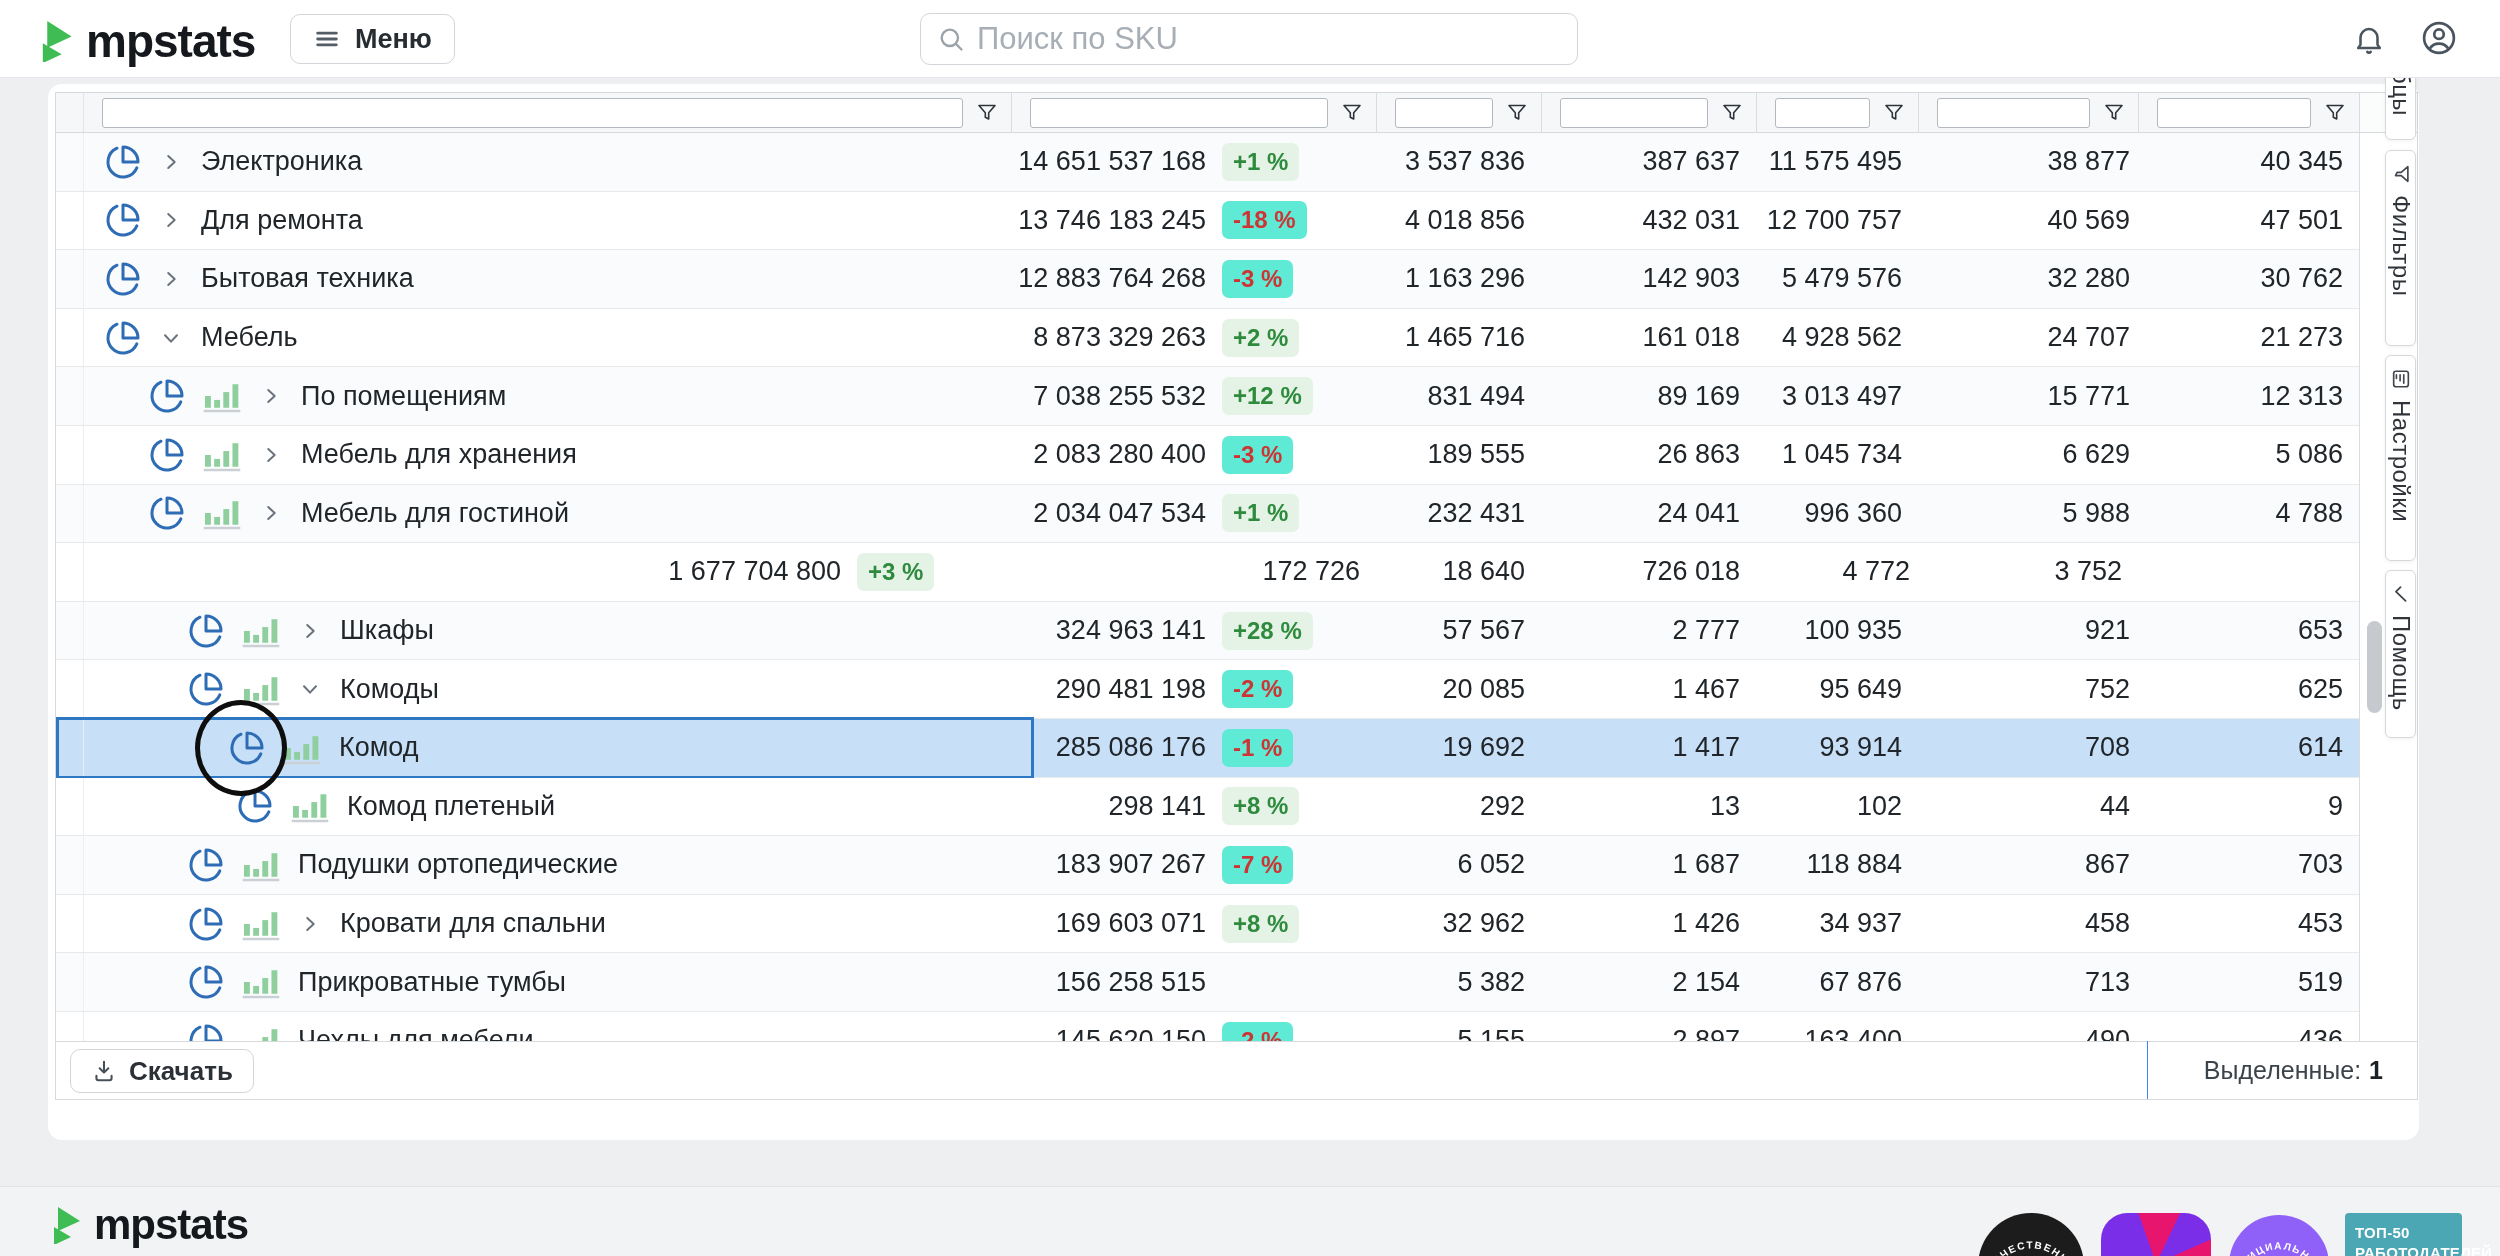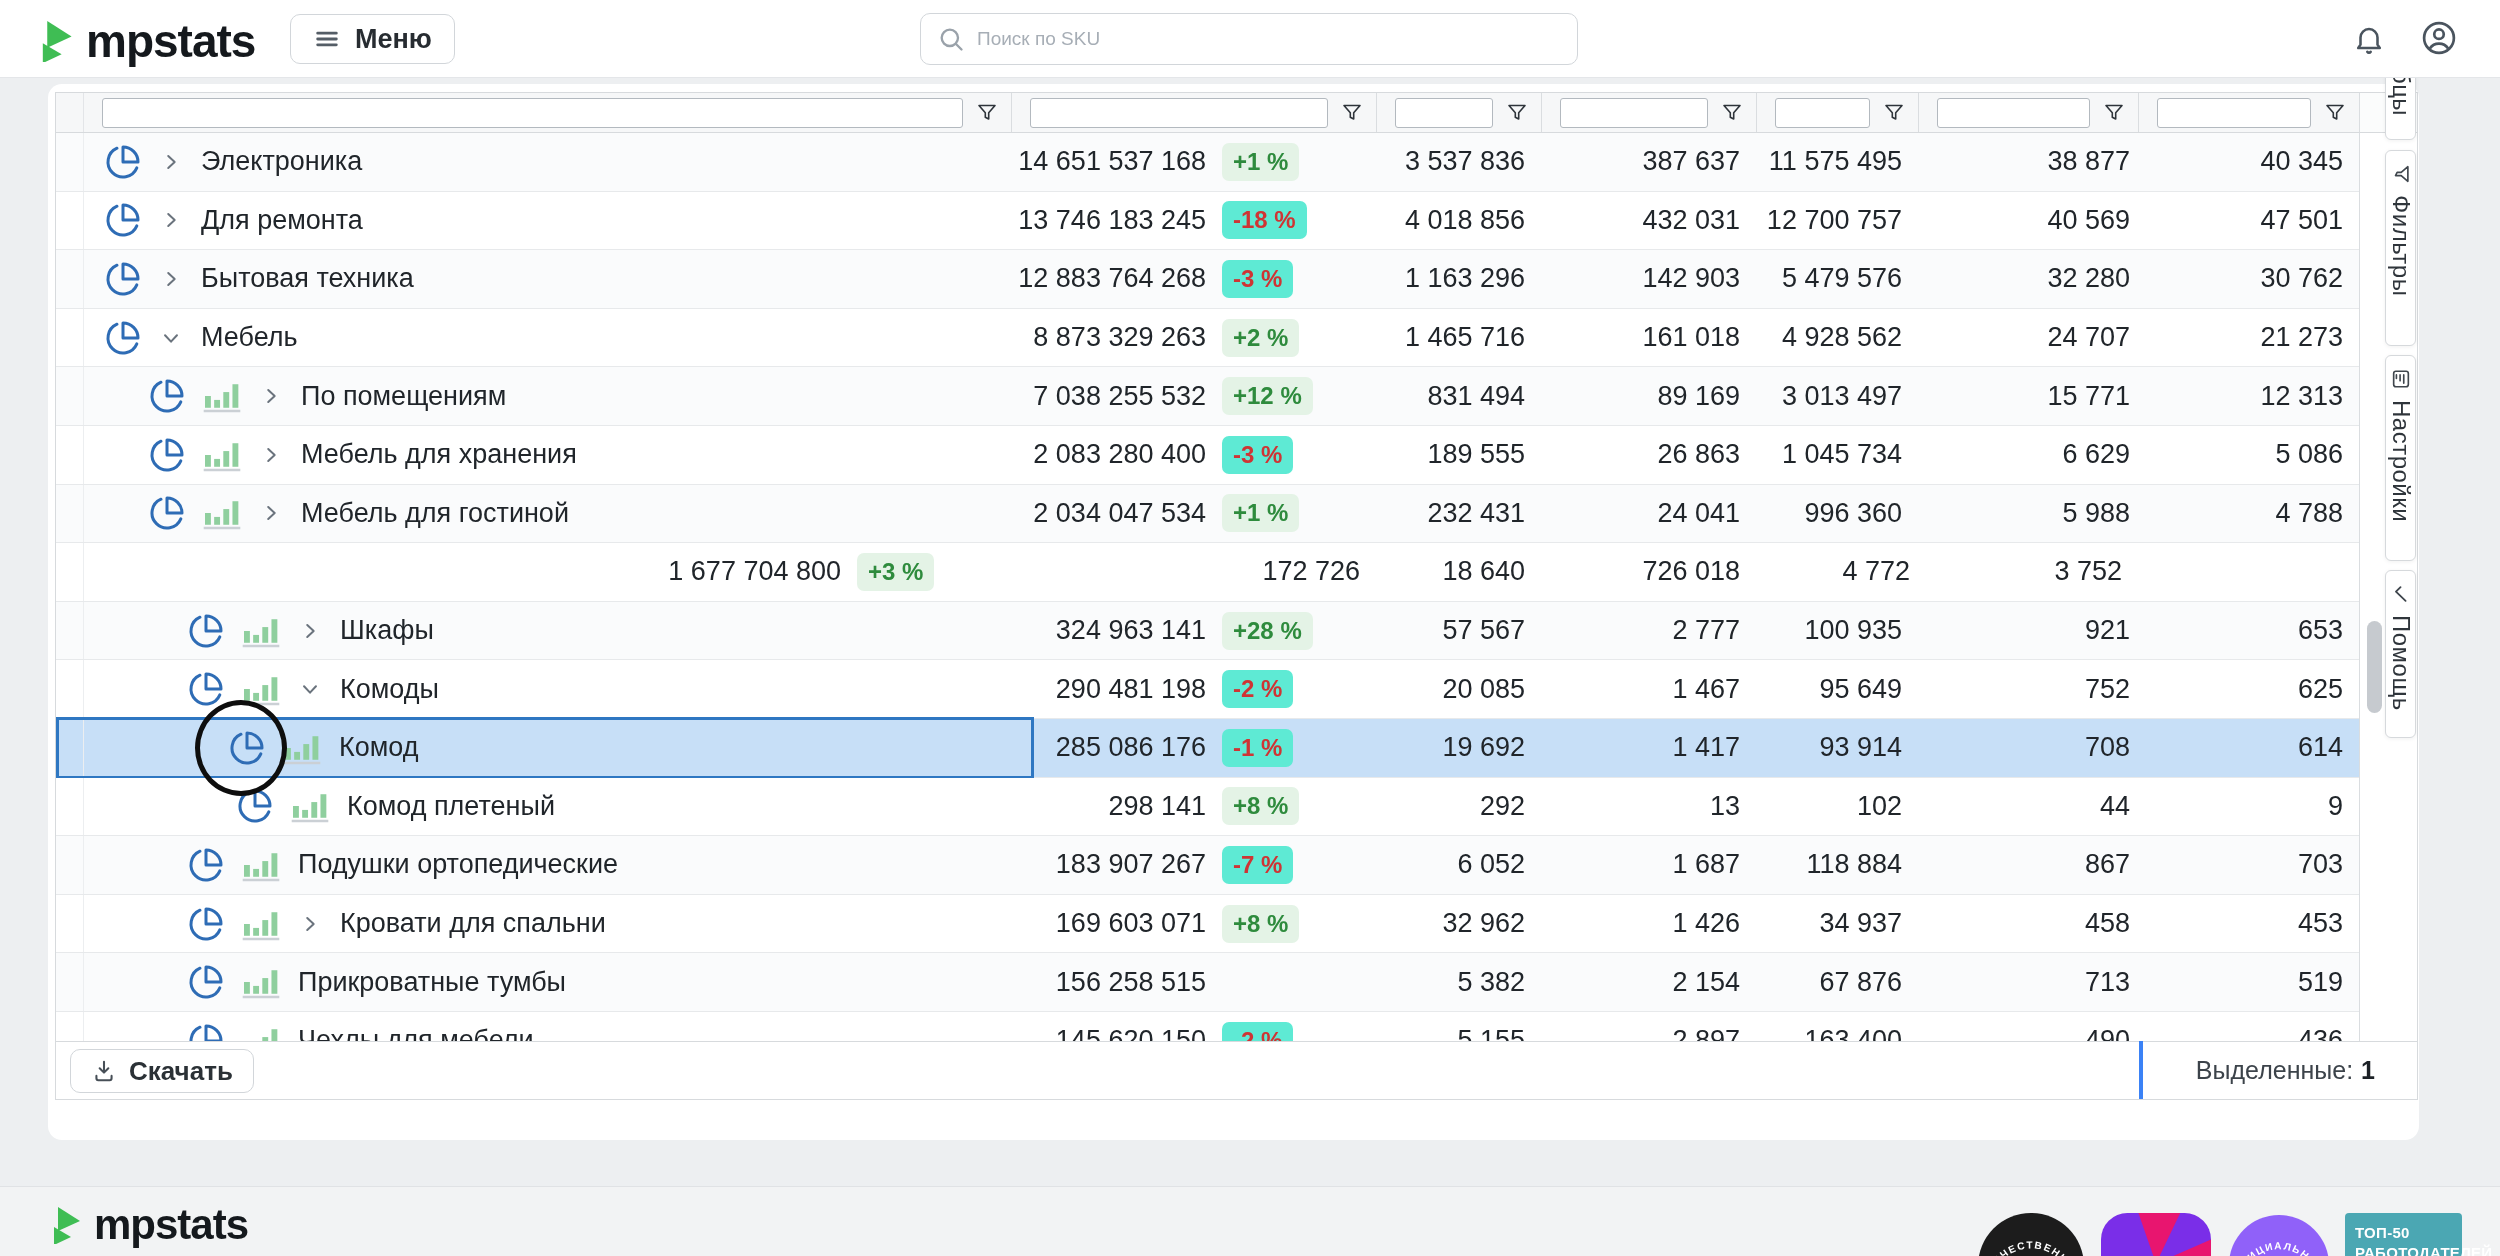--- a/index.html
+++ b/index.html
@@ -9,21 +9,21 @@
   
   .topbar { position:absolute; left:0; top:0; width:2500px; height:78px; background:#fff;
             border-bottom:1px solid #e4e6e9; z-index:40; }
   .brand { position:absolute; left:36px; top:14px; display:flex; align-items:center; gap:12px; }
   .brand-text { font-size:46px; font-weight:800; letter-spacing:-1px; color:#15191d; }
   .menu-btn { position:absolute; left:290px; top:14px; height:50px; padding:0 22px; background:#fff;
               border:1px solid #d2d6da; border-radius:10px; display:flex; align-items:center; gap:14px; cursor:pointer; }
   .menu-btn span { font-size:27px; font-weight:700; color:#272c31; }
   .search-box { position:absolute; left:920px; top:13px; width:658px; height:52px; background:#fff;
                 border:1px solid #d2d6da; border-radius:10px; display:flex; align-items:center; padding:0 16px; gap:12px; }
-  .search-box input { border:none; outline:none; flex:1; font-size:19px; font-family:"Liberation Sans",sans-serif; color:#3a4046; background:transparent; }
+  .search-box input { border:none; outline:none; flex:1; font-size:31px; font-family:"Liberation Sans",sans-serif; color:#3a4046; background:transparent; }
   .search-box input::placeholder { color:#a7aeb6; }
   .top-ico { position:absolute; top:21px; cursor:pointer; }
 
   
   .card { position:absolute; left:48px; top:84px; width:2371px; height:1056px; background:#fff; border-radius:14px; }
   .table-wrap { position:absolute; left:7px; top:8px; width:2363px; height:1008px; border:1px solid #d7dadd; background:#fff; }
 
   .gridcols { display:grid; grid-template-columns:28px 927px 365px 165px 215px 162px 220px 221px; }
 
   .filter-row { display:grid; grid-template-columns:28px 927px 365px 165px 215px 162px 220px 221px 58px;
@@ -53,21 +53,21 @@
   .badge-slot { width:170px; flex:none; padding-left:16px; }
   .badge { display:inline-block; font-size:24px; font-weight:700; padding:5px 11px; border-radius:7px; }
   .badge.up { background:#e4f3e6; color:#2e8b3d; }
   .badge.down { background:#5eead4; color:#cf3434; }
 
   
   .bottom-bar { position:absolute; left:0; right:0; bottom:0; height:58px; background:#fff; border-top:1px solid #d7dadd; }
   .dl-btn { position:absolute; left:14px; top:7px; height:44px; padding:16px 20px; background:#fff; border:1px solid #d2d6da;
             border-radius:10px; display:flex; align-items:center; gap:12px; cursor:pointer; }
   .dl-btn span { font-size:26px; font-weight:600; color:#2b3136; }
-  .sel-box { position:absolute; right:12px; top:-1px; bottom:0; width:266px; border-left:4px solid #3b82f6;
+  .sel-box { position:absolute; right:4px; top:-1px; bottom:0; width:266px; border-left:1px solid #3b82f6;
              display:flex; align-items:center; justify-content:flex-end; padding-right:30px; font-size:25px; color:#3c434a; gap:8px; }
   .sel-box b { color:#1c2126; font-weight:700; }
 
   .vthumb { position:absolute; left:2311px; top:528px; width:15px; height:92px; border-radius:8px; background:#c6cacf; cursor:grab; }
 
   
   .rail-tab { position:absolute; left:2385px; width:31px; background:#fff; border:1px solid #d6d9dc; border-radius:6px;
               box-shadow:0 1px 4px rgba(0,0,0,.06); display:flex; flex-direction:column; align-items:center;
               padding:12px 0; gap:10px; z-index:10; cursor:pointer; }
   .rail-tab .rlabel { writing-mode:vertical-rl; font-size:24px; color:#2f353b; letter-spacing:.5px; }

